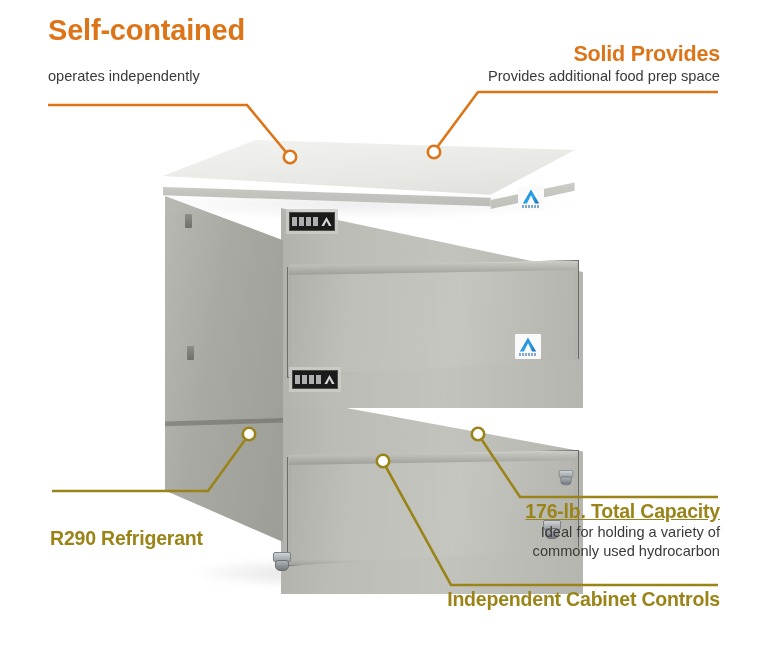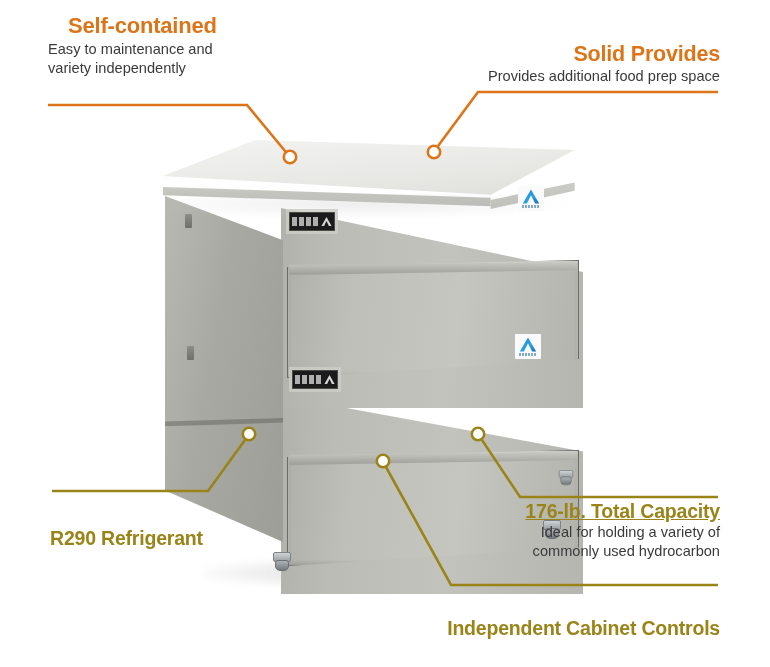--- a/index.html
+++ b/index.html
@@ -35,36 +35,36 @@
     font-weight: normal;
   }
   .align-left  { text-align: left; }
   .align-right { text-align: right; }
 
   .orange .c-title { color: #DD7518; }
   .olive  .c-title { color: #9A8418; }
 
   
   #callout-refrigeration { left: 48px; top: 14px; width: 250px; }
-  #callout-refrigeration .c-title { font-size: 22px; margin-left: 20px; }
+  #callout-refrigeration .c-title { font-size: 29px; }
 
   
   #callout-worktop { left: 390px; top: 42px; width: 330px; }
   #callout-worktop .c-title { font-size: 21.5px; }
 
   
   #callout-r290 { left: 50px; top: 495px; width: 260px; }
   #callout-r290 .c-title { font-size: 19.5px; margin-top: 32px; }
 
   
   #callout-capacity { left: 430px; top: 500px; width: 290px; }
   #callout-capacity .c-title { font-size: 19.5px; text-decoration: underline; }
 
   
-  #callout-controls { left: 380px; top: 617px; width: 340px; text-align: right; }
+  #callout-controls { left: 380px; top: 588px; width: 340px; text-align: right; }
   #callout-controls .c-title { font-size: 19.5px; }
 
   
   #leaders {
     position: absolute;
     left: 0; top: 0;
     width: 770px; height: 667px;
     pointer-events: none;
   }
 
@@ -320,22 +320,22 @@
       <path d="M718,585 L451,585 L386,467" fill="none" stroke="#9A8418" stroke-width="2.6" stroke-linecap="butt"></path>
       <circle cx="383" cy="461" r="6.2" fill="#ffffff" stroke="#9A8418" stroke-width="2.6"></circle>
     </g>
   </svg>
 
   <div class="callout orange align-left" id="callout-refrigeration">
     <div class="c-title">
       <span>Self-contained</span><br>
     </div>
     <div class="c-sub">
-      <span>Easy to maintenance and</span><br>
-      <span>variety independently</span>
+      <br>
+      <span>operates independently</span>
     </div>
   </div>
 
   <div class="callout orange align-right" id="callout-worktop">
     <div class="c-title">Solid Provides</div>
     <div class="c-sub">Provides additional food prep space</div>
   </div>
 
   <div class="callout olive align-left" id="callout-r290">
     <div class="c-title">R290 Refrigerant</div>

